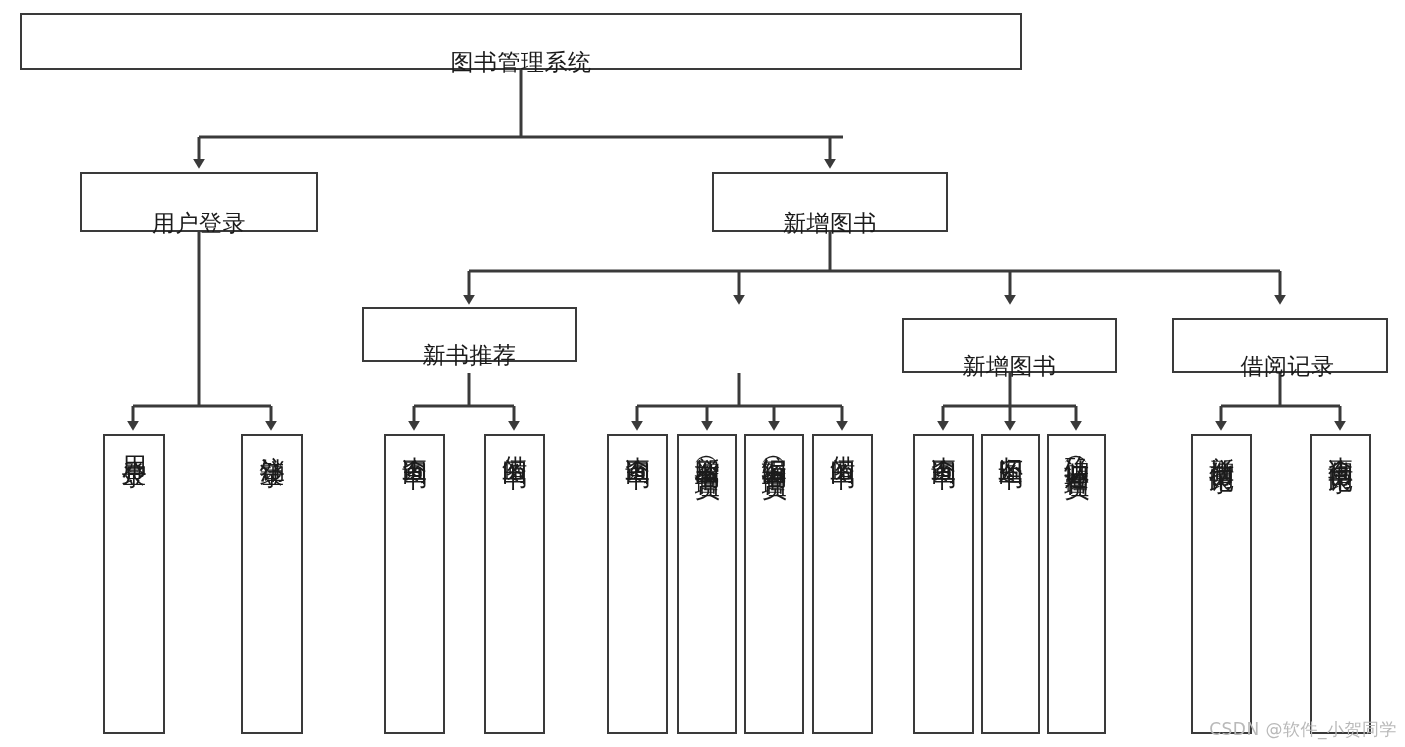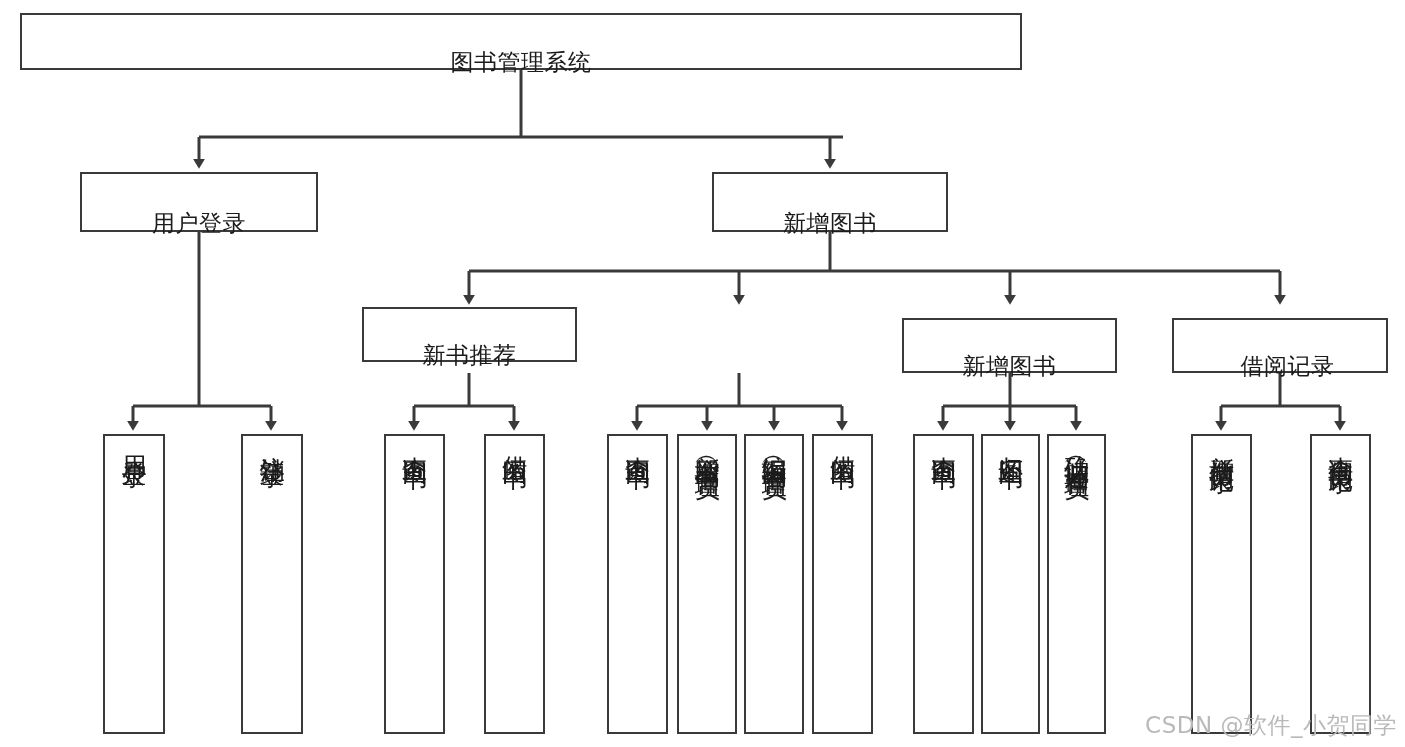--- a/index.html
+++ b/index.html
@@ -62,21 +62,21 @@
     font-size: 25px;
     line-height: 1.18;
     letter-spacing: 3px;
     margin: 0 auto;
     max-height: 100%;
   }
   #watermark {
     position: absolute;
     right: 8px;
     bottom: 6px;
-    font-size: 23px;
+    font-size: 17px;
     color: #b9b9b9;
     letter-spacing: 0.5px;
     z-index: 5;
     white-space: nowrap;
     font-family: "DejaVu Sans", "Liberation Sans", sans-serif;
   }
 </style>
 </head>
 <body>
 

